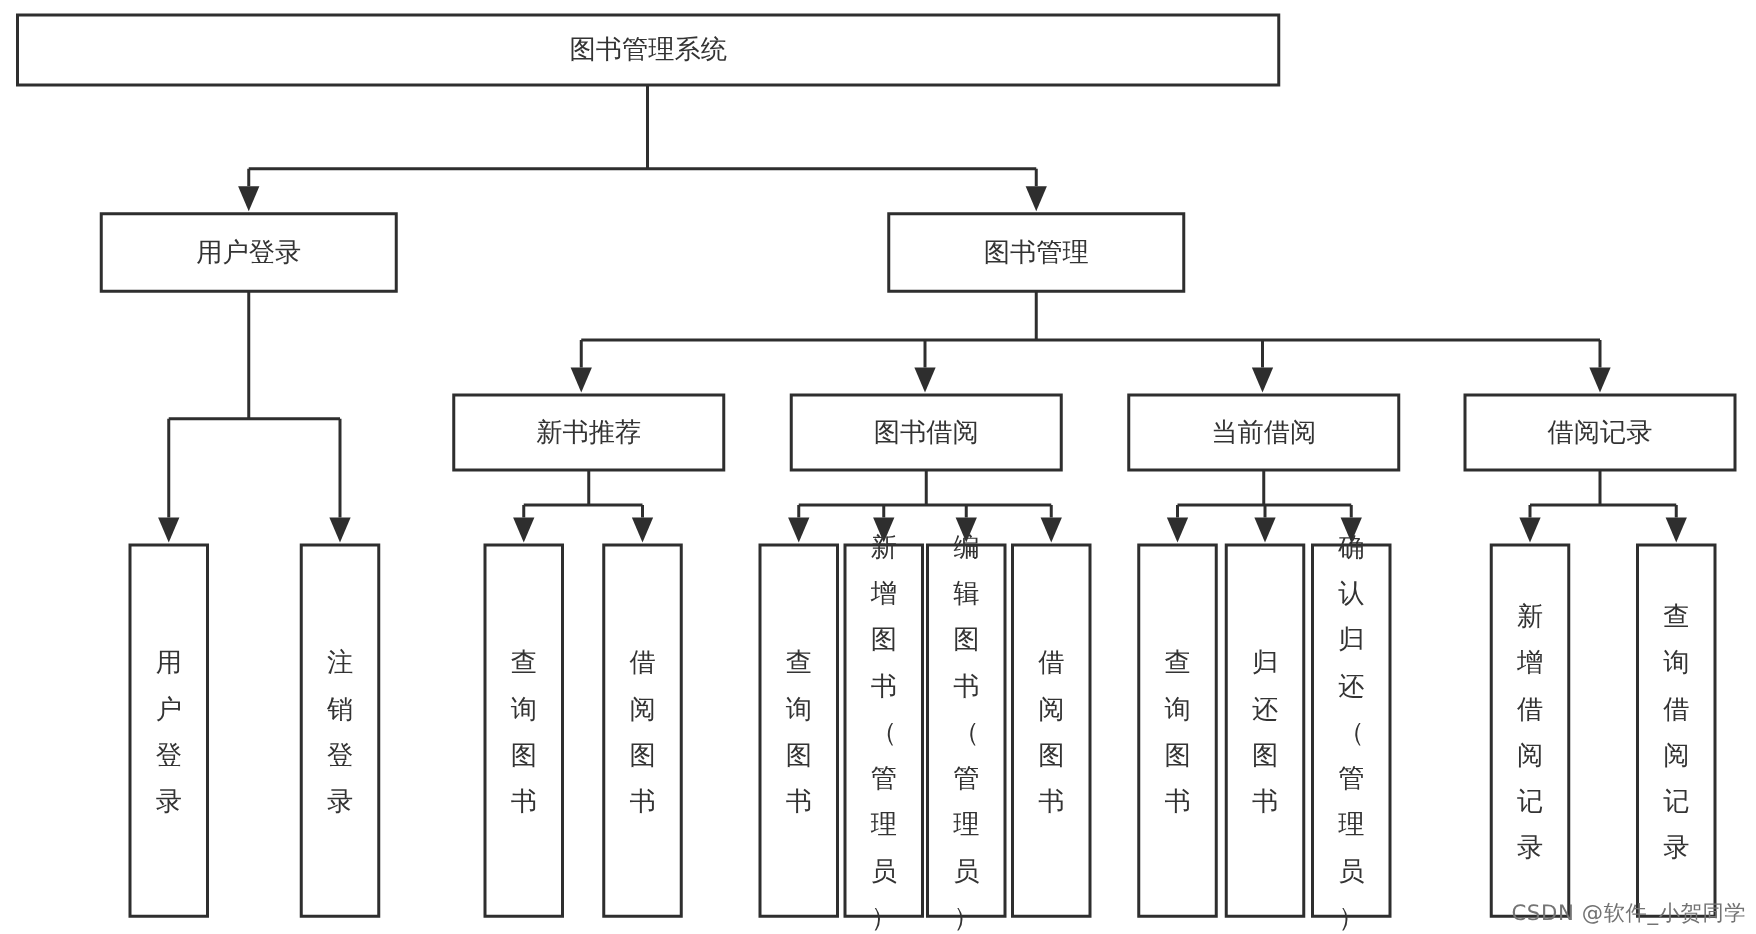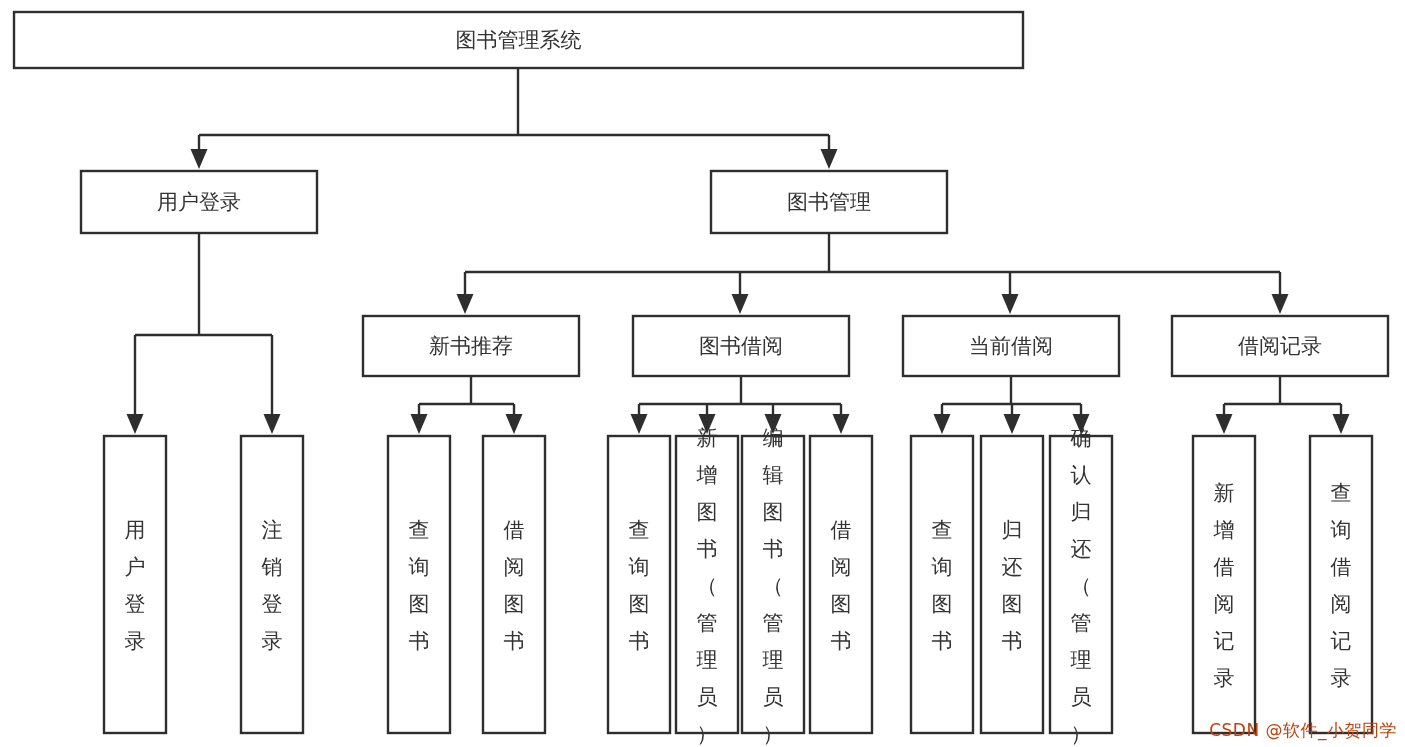--- a/index.html
+++ b/index.html
@@ -52,21 +52,21 @@
   .edge-arrow {
     fill: #2e2e2e;
     stroke: none;
   }
   .watermark {
     position: absolute;
     right: 8px;
     bottom: 5px;
     font-family: "DejaVu Sans", "Liberation Sans", sans-serif;
     font-size: 17px;
-    color: #c2410c;
+    color: #737373;
     white-space: nowrap;
     letter-spacing: 0.5px;
     pointer-events: none;
   }
 </style>
 </head>
 <body>
 
 <div id="chart-root">
   <svg class="diagram" viewBox="0 0 1405 747" xmlns="http://www.w3.org/2000/svg">

